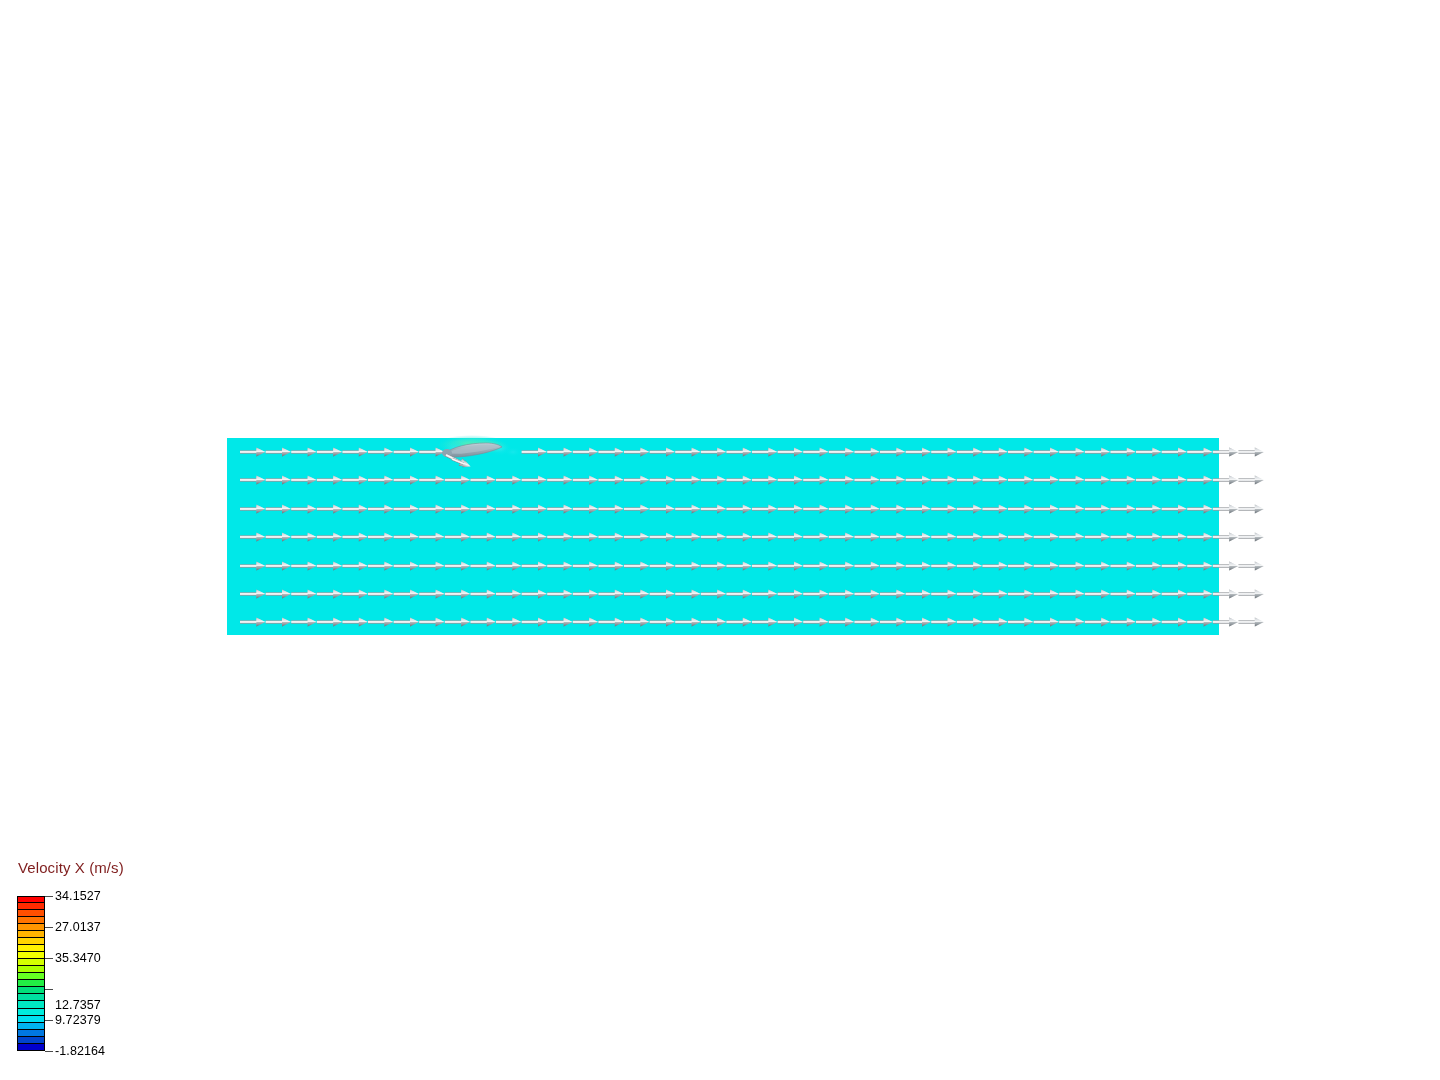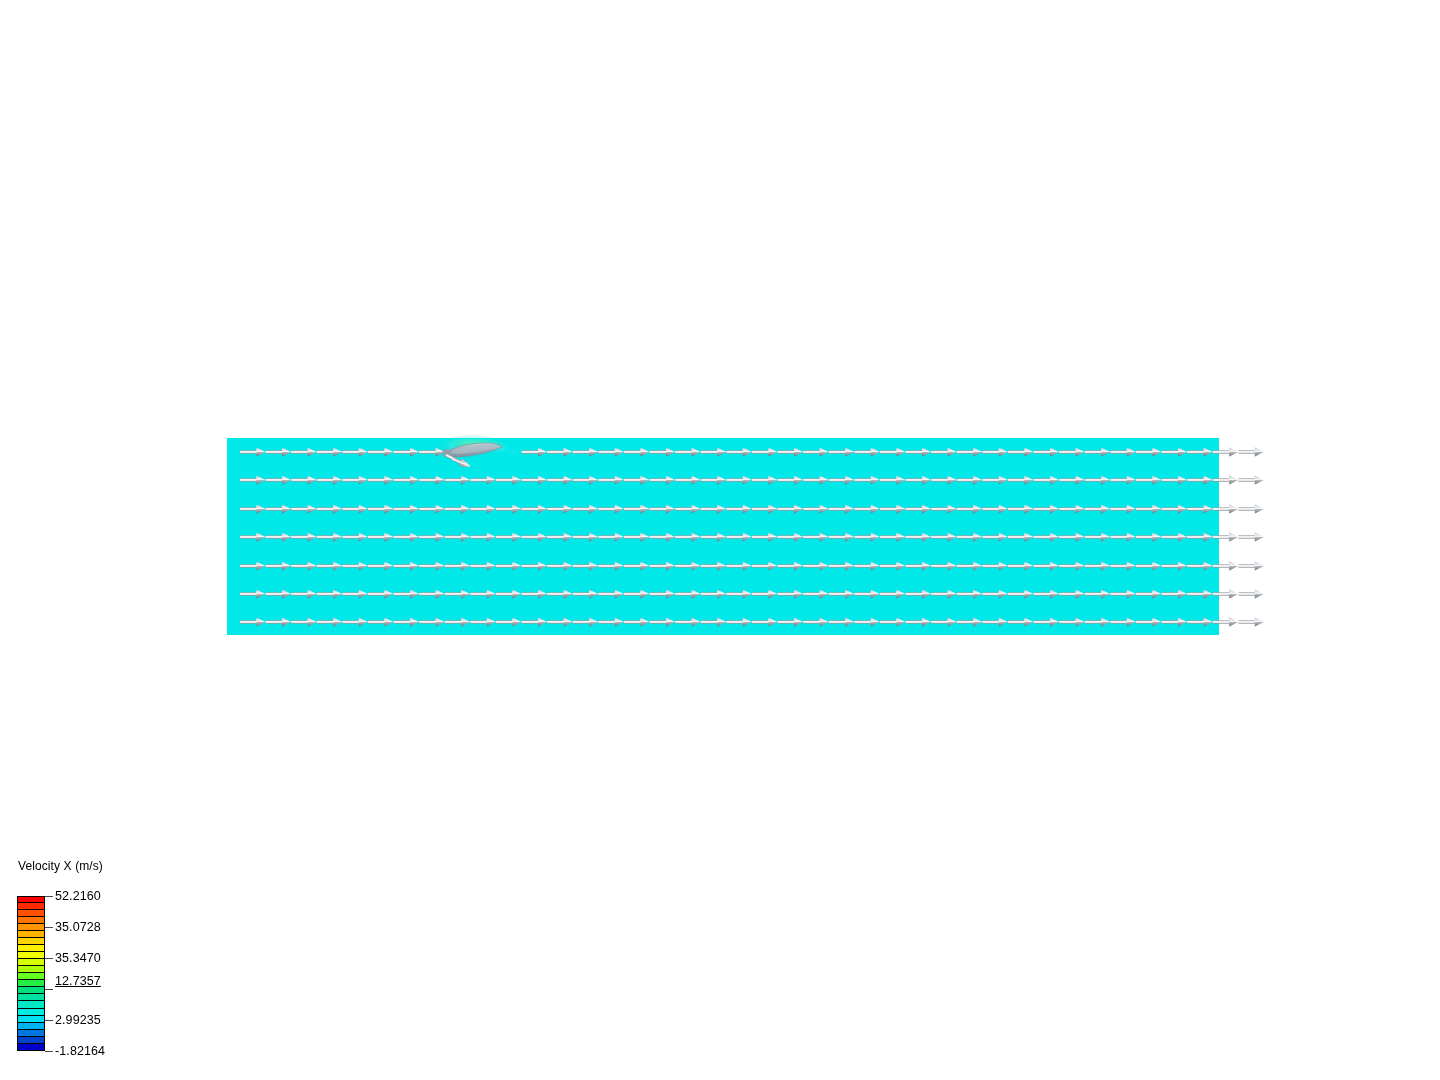--- a/index.html
+++ b/index.html
@@ -39,22 +39,22 @@
     position: absolute;
     left: 0px;
     top: 852px;
     width: 180px;
     height: 210px;
   }
   #legend-title {
     position: absolute;
     left: 18px;
     top: 7px;
-    font-size: 12px;
-    color: #000000;
+    font-size: 15px;
+    color: #7f1d1d;
     white-space: nowrap;
     letter-spacing: 0.1px;
   }
   #legend-bar-wrap {
     position: absolute;
     left: 17px;
     top: 44px;
     width: 28px;
     height: 155px;
   }
@@ -493,27 +493,27 @@
         <div class="legend-band" style="background: rgb(0, 224, 240); height: 7.04545px;"></div>
         <div class="legend-band" style="background: rgb(0, 180, 240); height: 7.04545px;"></div>
         <div class="legend-band" style="background: rgb(0, 119, 224); height: 7.04545px;"></div>
         <div class="legend-band" style="background: rgb(0, 68, 204); height: 7.04545px;"></div>
         <div class="legend-band" style="background: rgb(0, 0, 204); height: 7.04545px;"></div>
       </div>
     <div id="legend-bar-outline"></div>
 
     <div id="legend-ticks">
         <div class="legend-tick-line" style="top: 44px;"></div>
-        <div class="legend-tick-label" style="top: 44px;">52.2160</div>
+        <div class="legend-tick-label" style="top: 44px;">34.1527</div>
         <div class="legend-tick-line" style="top: 75.0001px;"></div>
-        <div class="legend-tick-label" style="top: 75.0001px;">35.0728</div>
+        <div class="legend-tick-label" style="top: 75.0001px;">27.0137</div>
         <div class="legend-tick-line" style="top: 106px;"></div>
         <div class="legend-tick-label" style="top: 106px;">35.3470</div>
         <div class="legend-tick-line" style="top: 137px;"></div>
-        <div class="legend-tick-label" style="top: 129px; text-decoration: underline;">12.7357</div>
+        <div class="legend-tick-label" style="top: 153px;">12.7357</div>
         <div class="legend-tick-line" style="top: 168px;"></div>
-        <div class="legend-tick-label" style="top: 168px;">2.99235</div>
+        <div class="legend-tick-label" style="top: 168px;">9.72379</div>
         <div class="legend-tick-line" style="top: 199px;"></div>
         <div class="legend-tick-label" style="top: 199px;">-1.82164</div>
       </div>
   </div>
 
 </div>
 
 </body></html>

